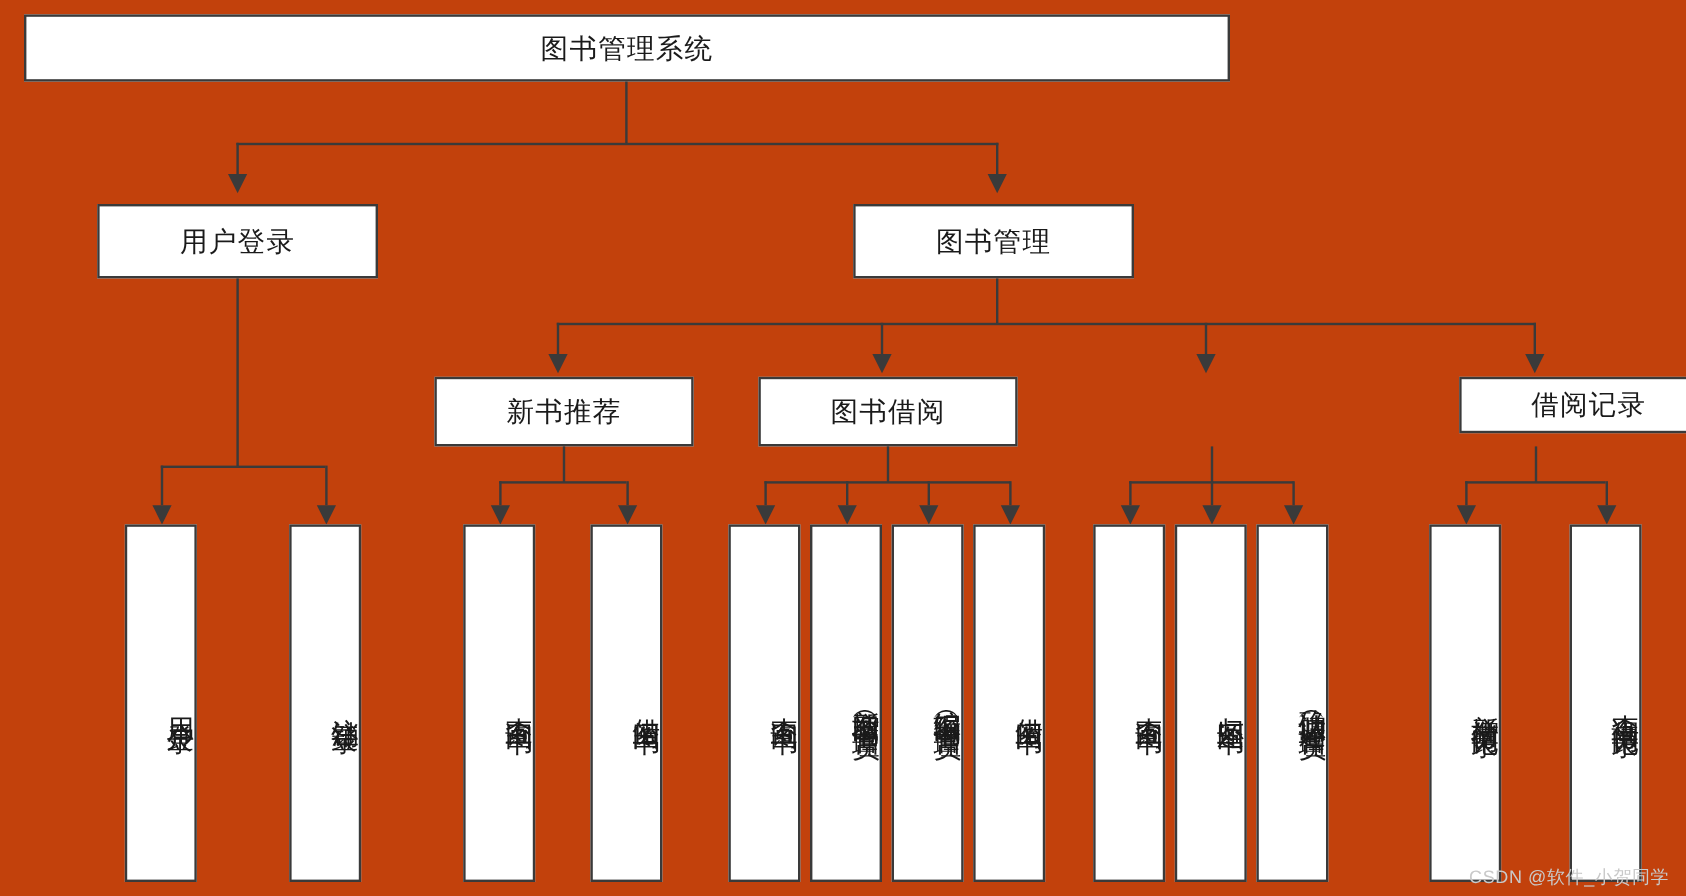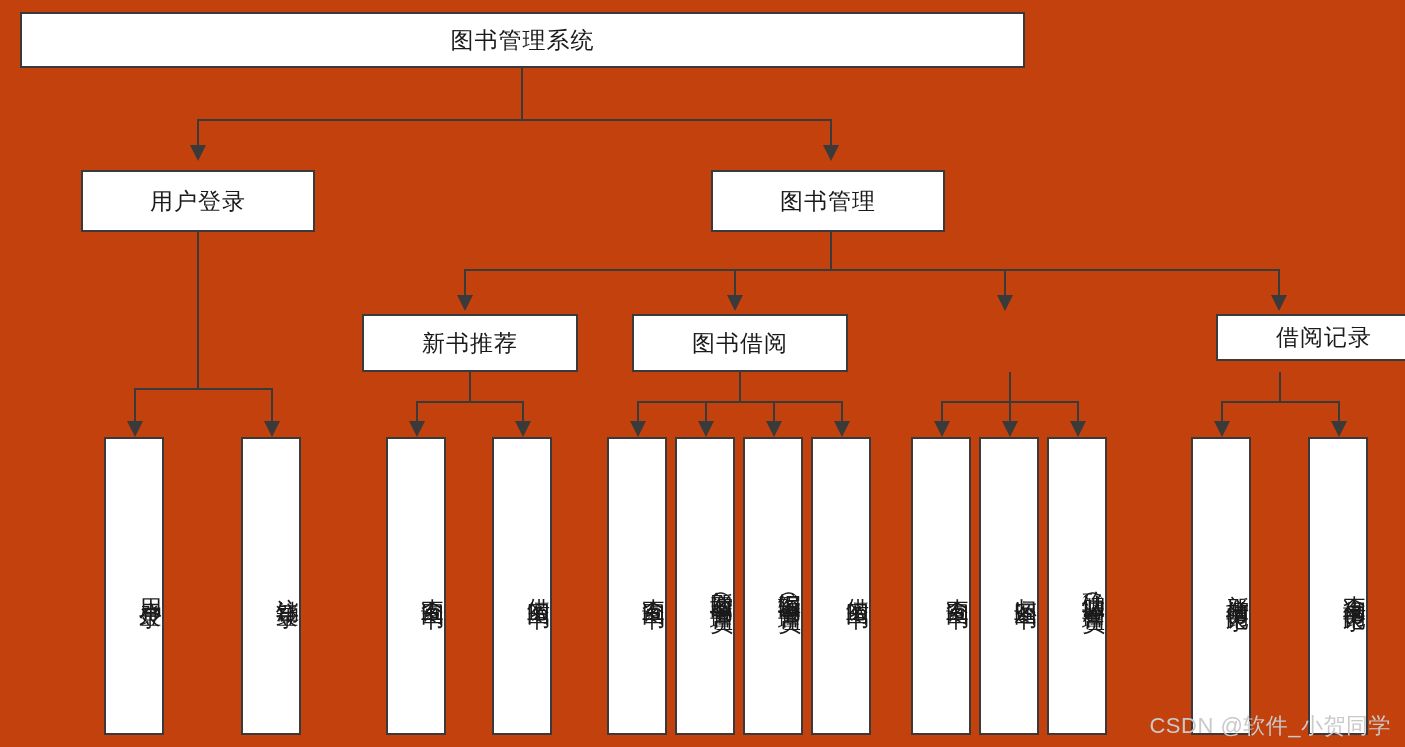--- a/index.html
+++ b/index.html
@@ -69,21 +69,21 @@
     border-left: 8px solid transparent;
     border-right: 8px solid transparent;
     border-top: 16px solid #3a3a3a;
   }
 
   
   #watermark {
     position: absolute;
     right: 14px;
     bottom: 6px;
-    font-size: 22px;
+    font-size: 15px;
     color: #c9c9c9;
     white-space: nowrap;
     letter-spacing: 0.5px;
     pointer-events: none;
   }
 </style>
 </head>
 <body>
 
 <div id="canvas">

